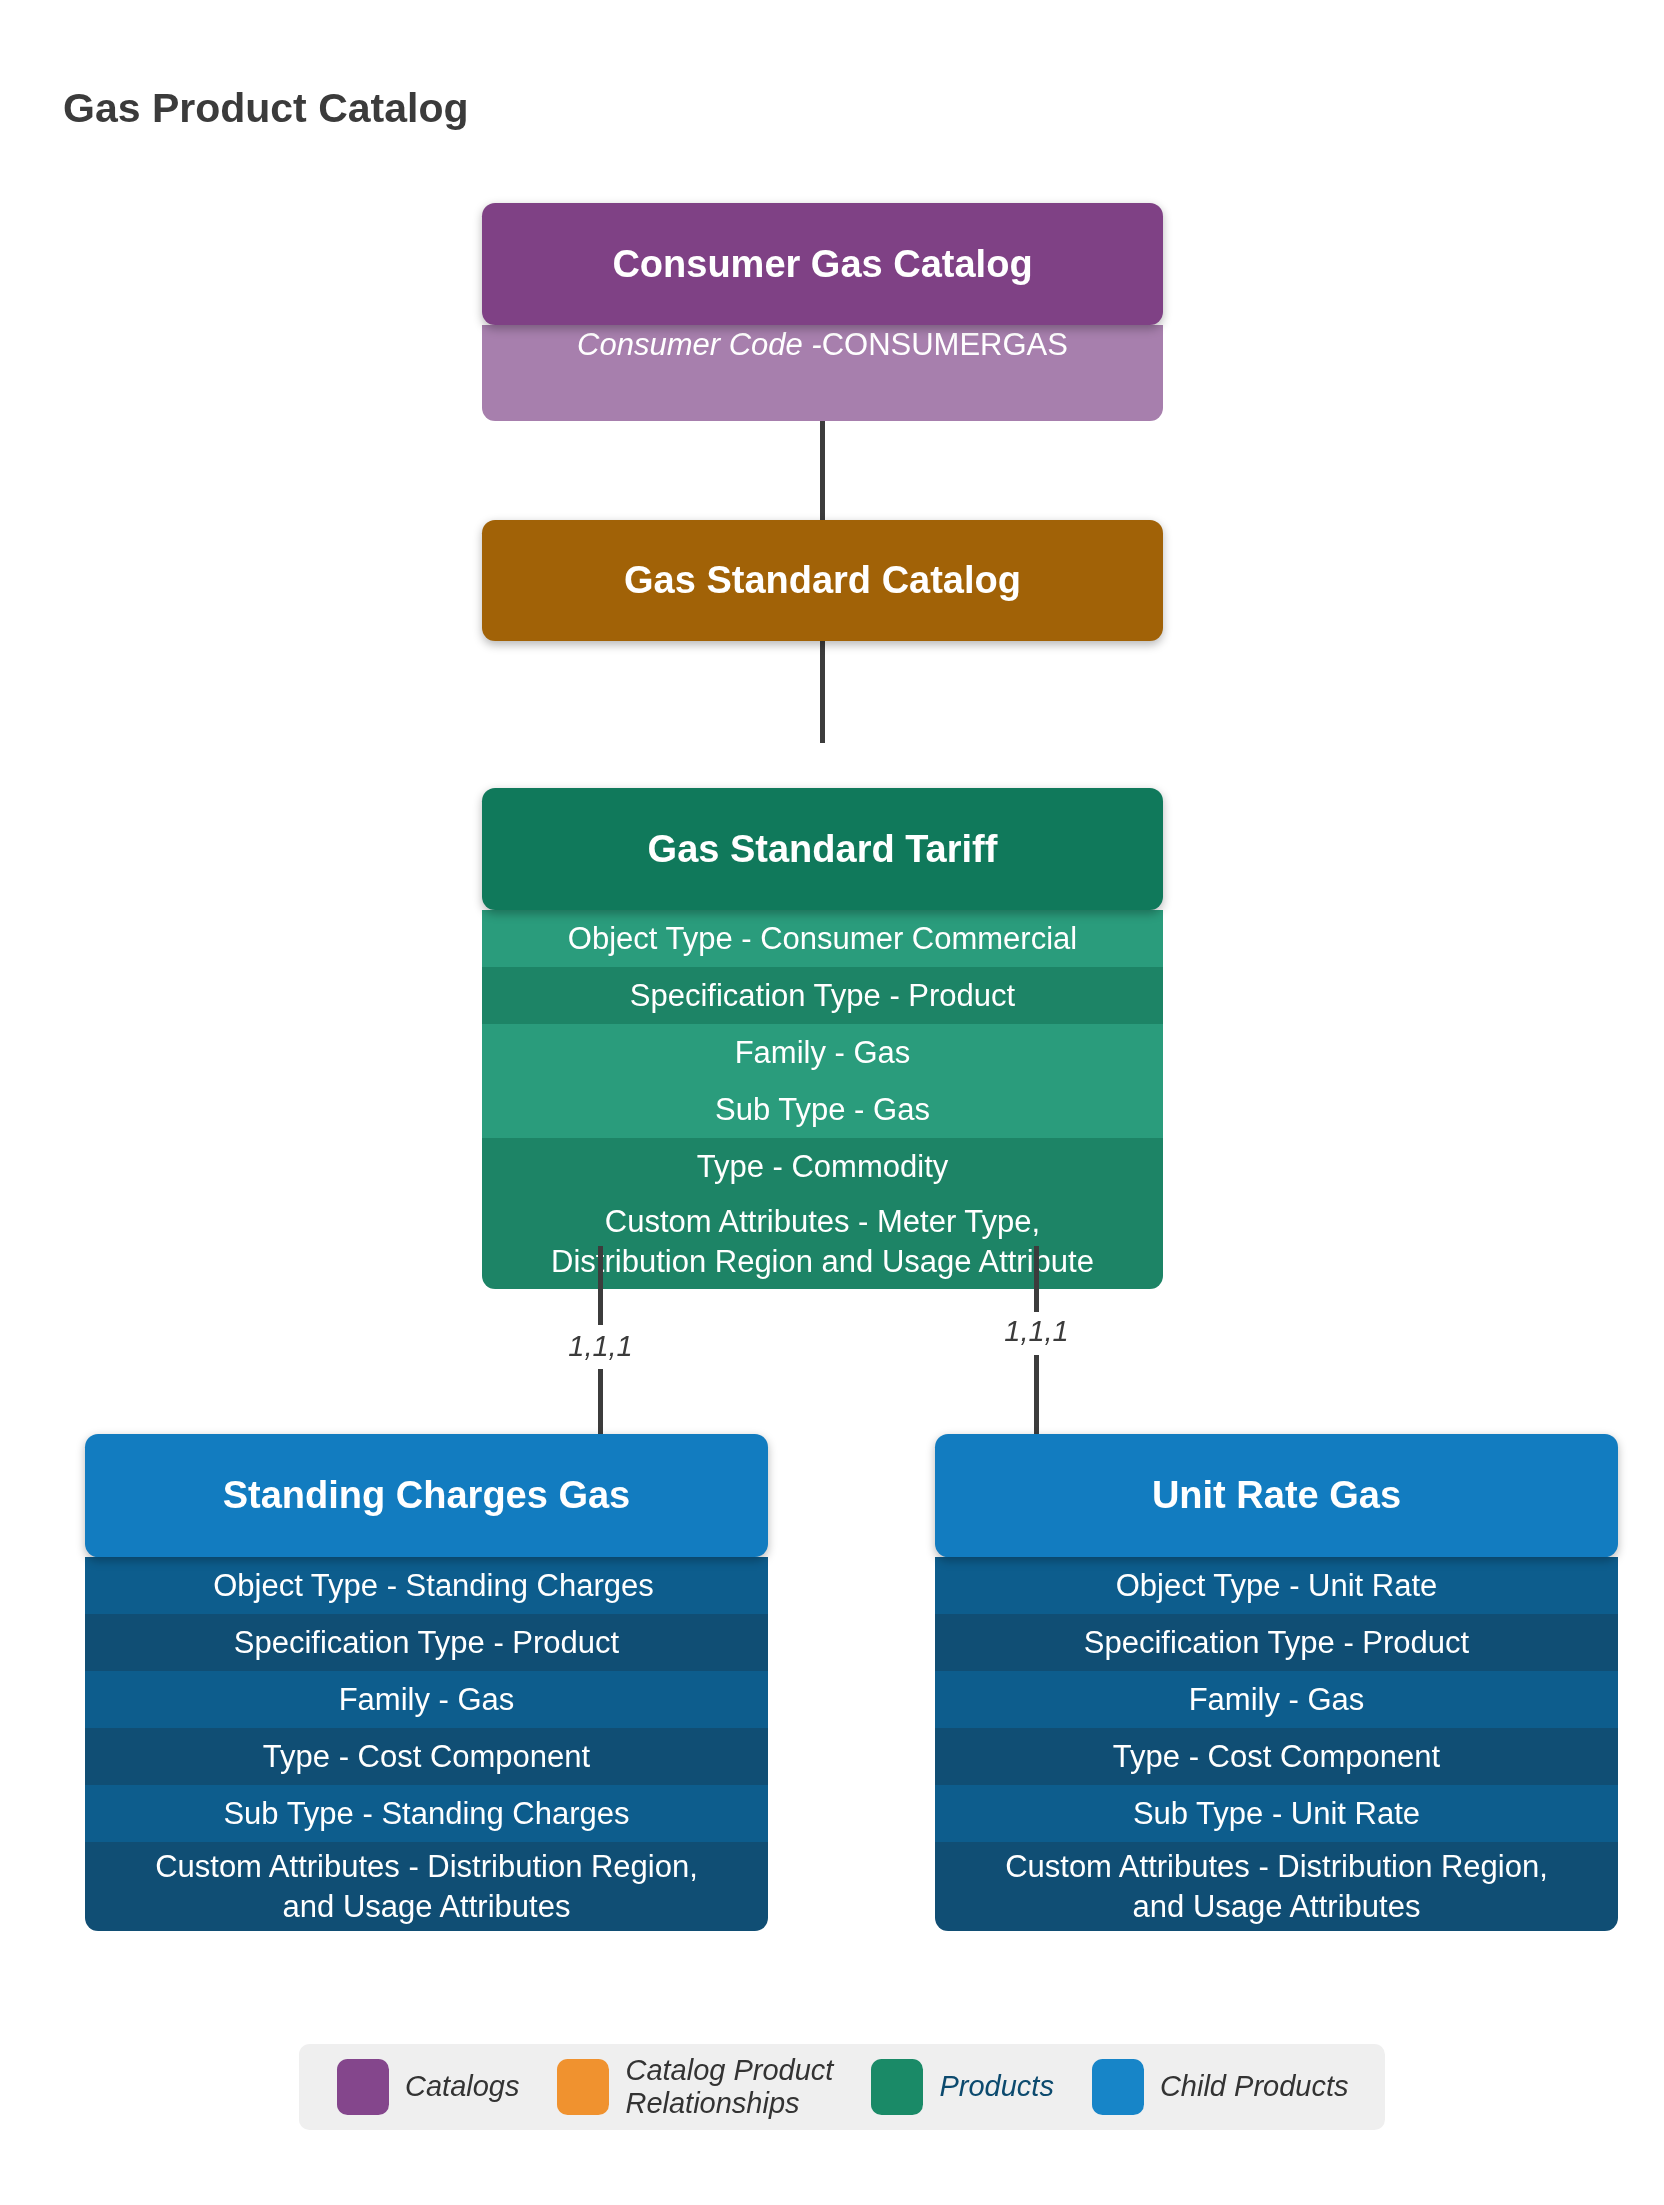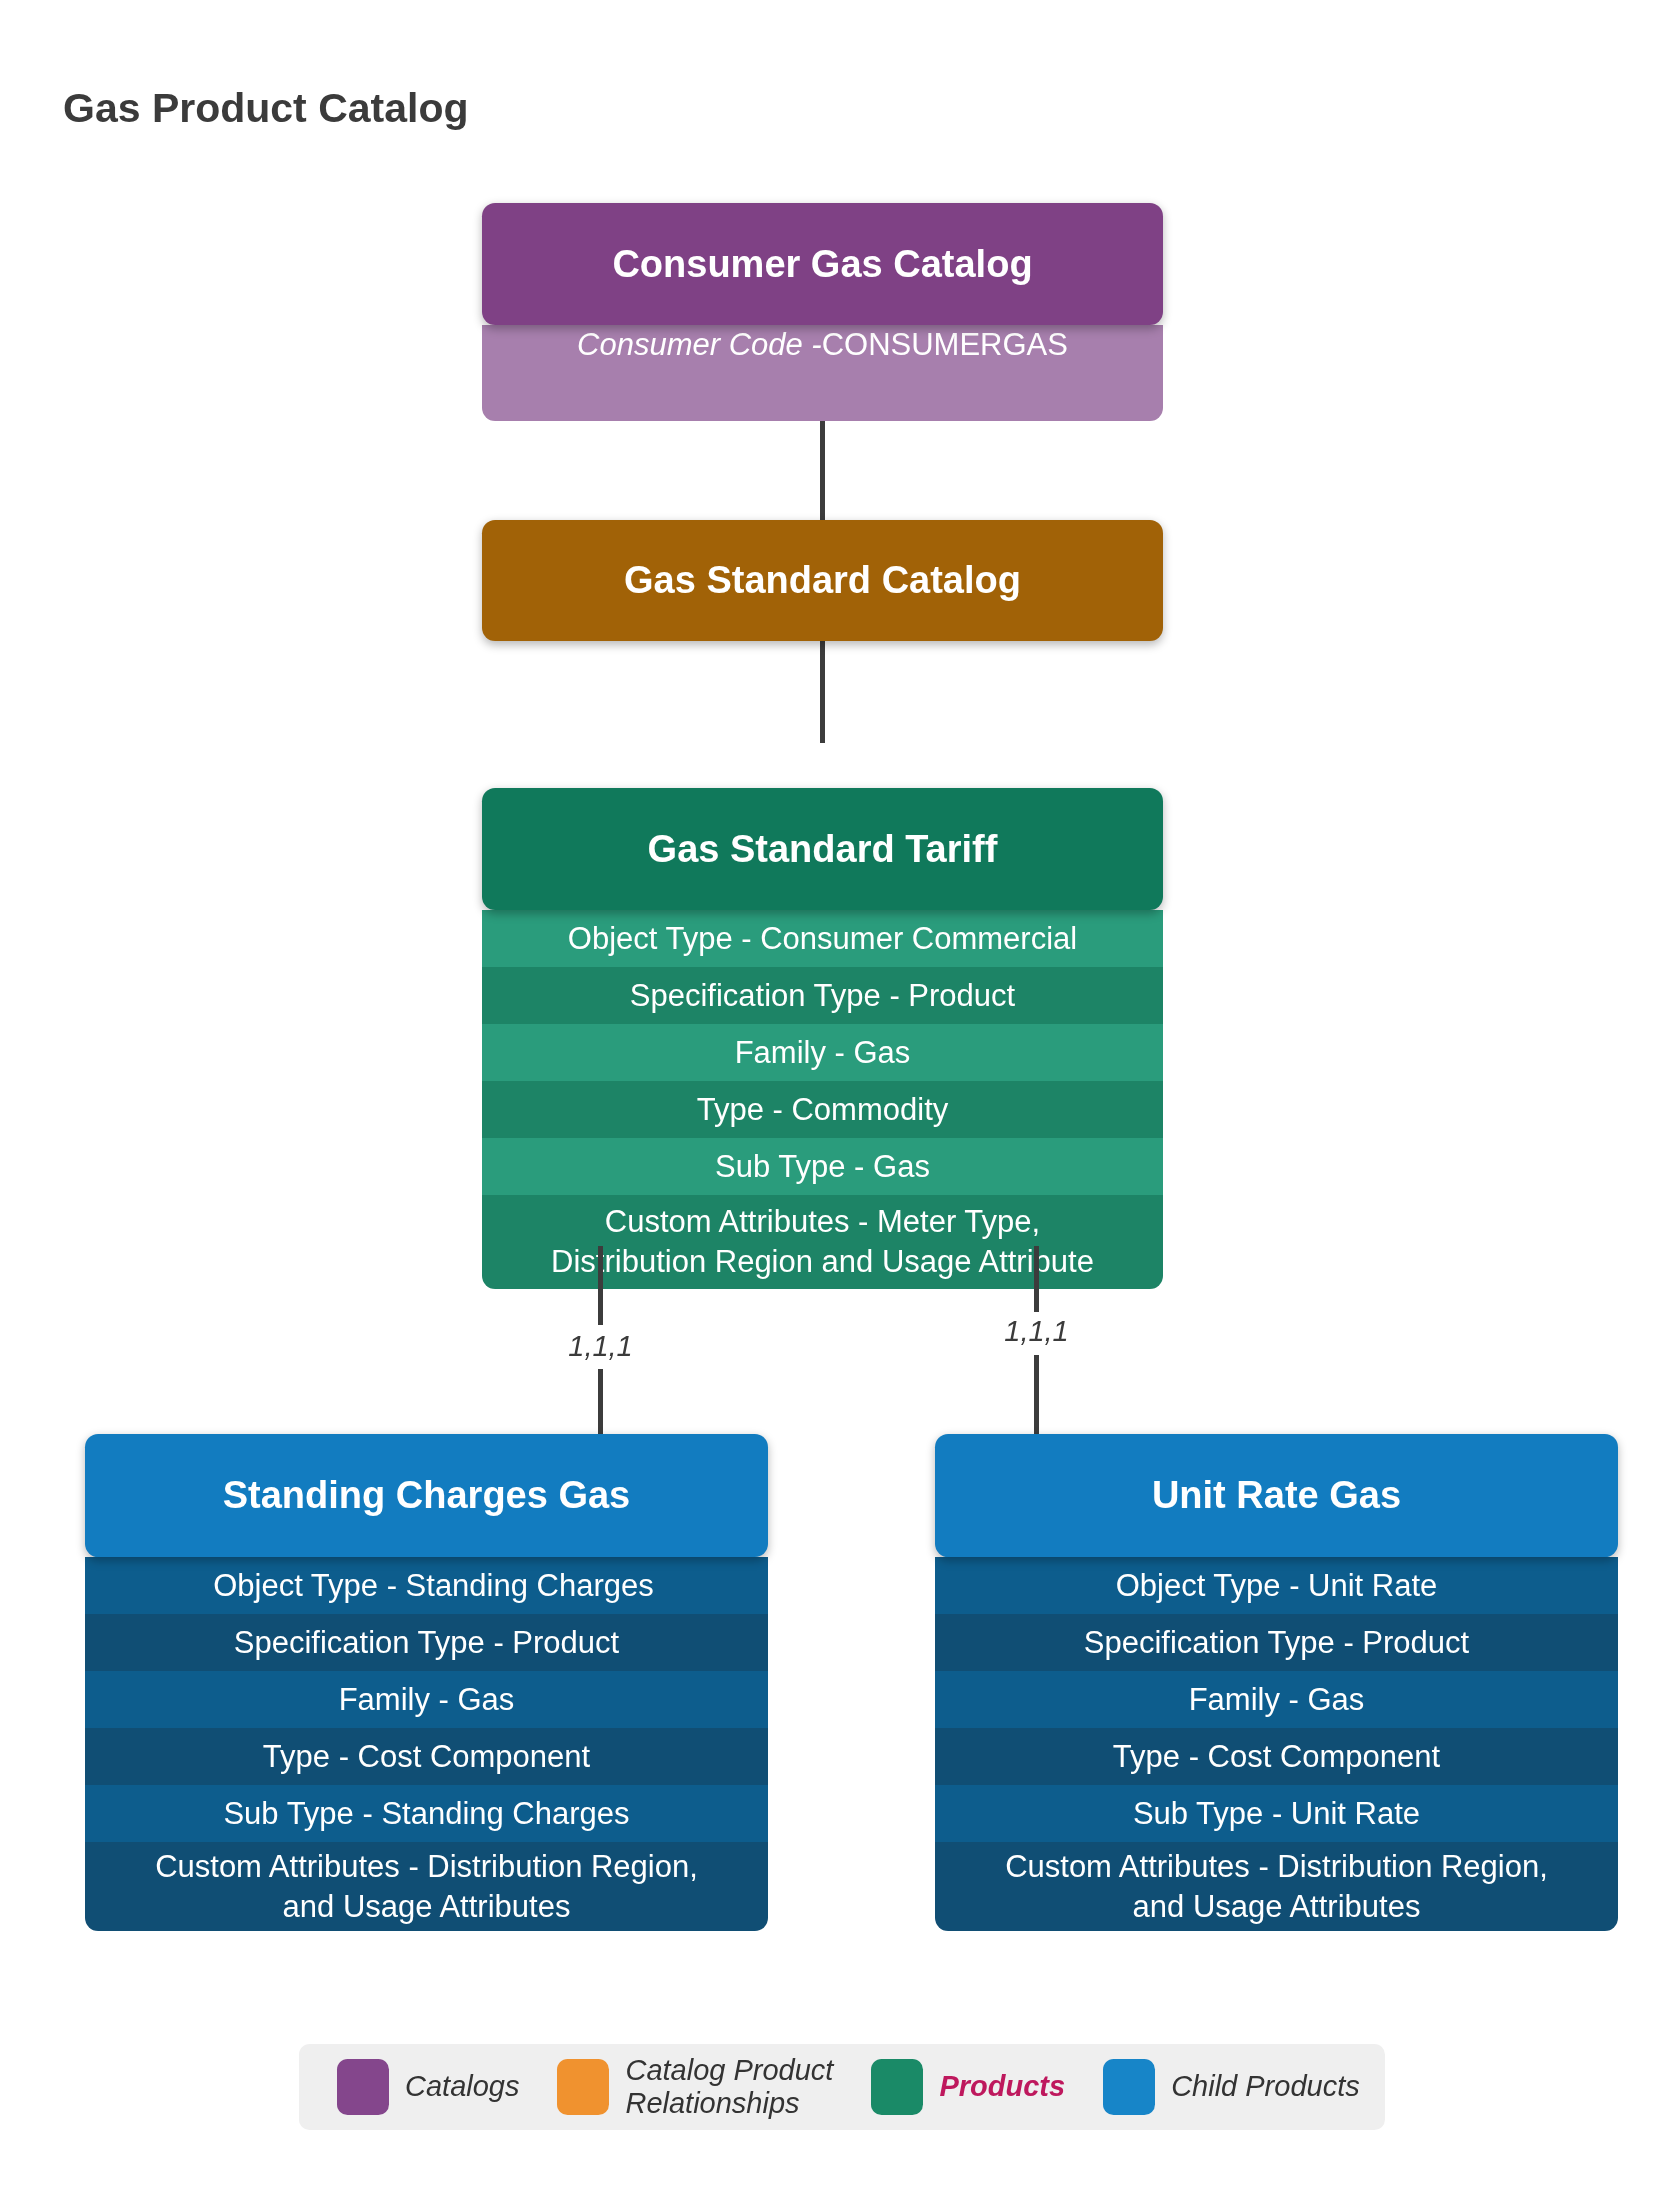--- a/index.html
+++ b/index.html
@@ -73,25 +73,25 @@
     <div class="hdr" style="height: 122px; background-color: rgb(16, 121, 91); margin-top: 45px;">Gas Standard Tariff</div>
     <div class="attr-row" style="height: 57px; background-color: rgb(42, 156, 124);">
       <div class="row-text"><span class="attr-label">Object Type</span><span class="attr-sep">-</span><span class="attr-value">Consumer Commercial</span></div>
     </div>
     <div class="attr-row" style="height: 57px; background-color: rgb(29, 132, 102);">
       <div class="row-text"><span class="attr-label">Specification Type</span><span class="attr-sep">-</span><span class="attr-value">Product</span></div>
     </div>
     <div class="attr-row" style="height: 57px; background-color: rgb(42, 156, 124);">
       <div class="row-text"><span class="attr-label">Family</span><span class="attr-sep">-</span><span class="attr-value">Gas</span></div>
     </div>
+    <div class="attr-row" style="height: 57px; background-color: rgb(42, 156, 124);">
+      <div class="row-text"><span class="attr-label">Sub Type</span><span class="attr-sep">-</span><span class="attr-value">Gas</span></div>
+    </div>
     <div class="attr-row" style="height: 57px; background-color: rgb(29, 132, 102);">
       <div class="row-text"><span class="attr-label">Type</span><span class="attr-sep">-</span><span class="attr-value">Commodity</span></div>
-    </div>
-    <div class="attr-row" style="height: 57px; background-color: rgb(42, 156, 124);">
-      <div class="row-text"><span class="attr-label">Sub Type</span><span class="attr-sep">-</span><span class="attr-value">Gas</span></div>
     </div>
     <div class="attr-row last" style="height: 94px; background-color: rgb(29, 132, 102);">
       <div class="row-text"><span class="attr-label">Custom Attributes</span><span class="attr-sep">-</span><span class="attr-value">Meter Type,
 Distribution Region and Usage Attribute</span></div>
     </div>
   </div>
 
   <div class="vline" style="left: 598px; top: 1246px; height: 79px; background-color: rgb(60, 60, 60);"></div>
   <div class="card-label" style="left: 541px; top: 1330px; color: rgb(59, 59, 59);">1,1,1</div>
   <div class="vline" style="left: 598px; top: 1369px; height: 65px; background-color: rgb(60, 60, 60);"></div>
@@ -151,21 +151,21 @@
       <div class="legend-swatch" style="background-color: rgb(132, 70, 140);"></div>
       <div class="legend-label" style="color: rgb(51, 51, 51);">Catalogs</div>
     </div>
     <div class="legend-item">
       <div class="legend-swatch" style="background-color: rgb(240, 146, 47);"></div>
       <div class="legend-label" style="color: rgb(51, 51, 51);">Catalog Product
 Relationships</div>
     </div>
     <div class="legend-item">
       <div class="legend-swatch" style="background-color: rgb(26, 138, 103);"></div>
-      <div class="legend-label" style="color: #be185d; font-weight: bold;">Products</div>
+      <div class="legend-label" style="color: #0c4a6e;">Products</div>
     </div>
     <div class="legend-item">
       <div class="legend-swatch" style="background-color: rgb(23, 133, 200);"></div>
       <div class="legend-label" style="color: rgb(51, 51, 51);">Child Products</div>
     </div>
   </div>
 
 </div>
 
 

